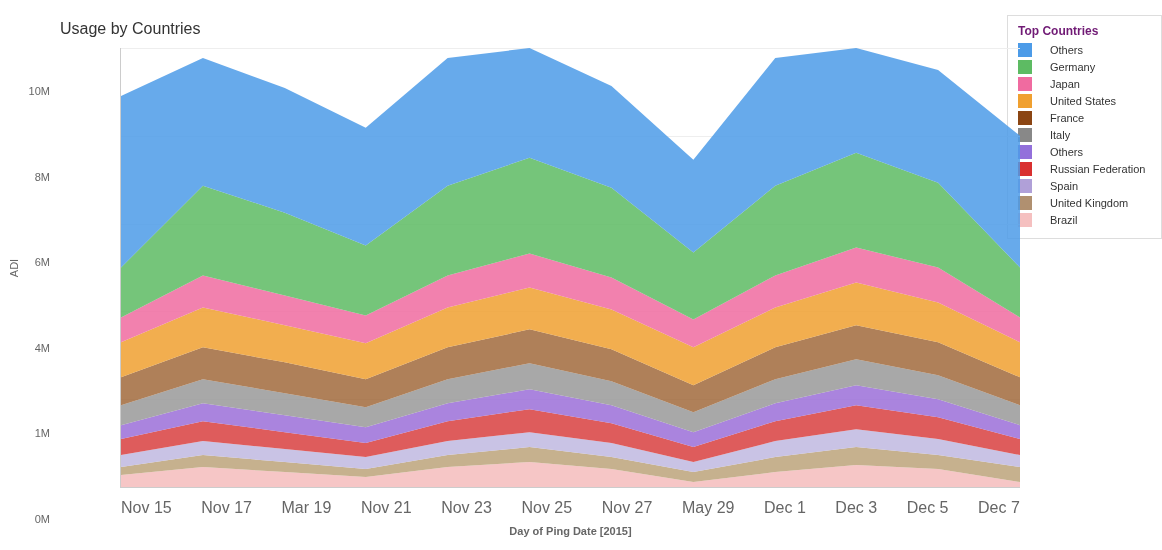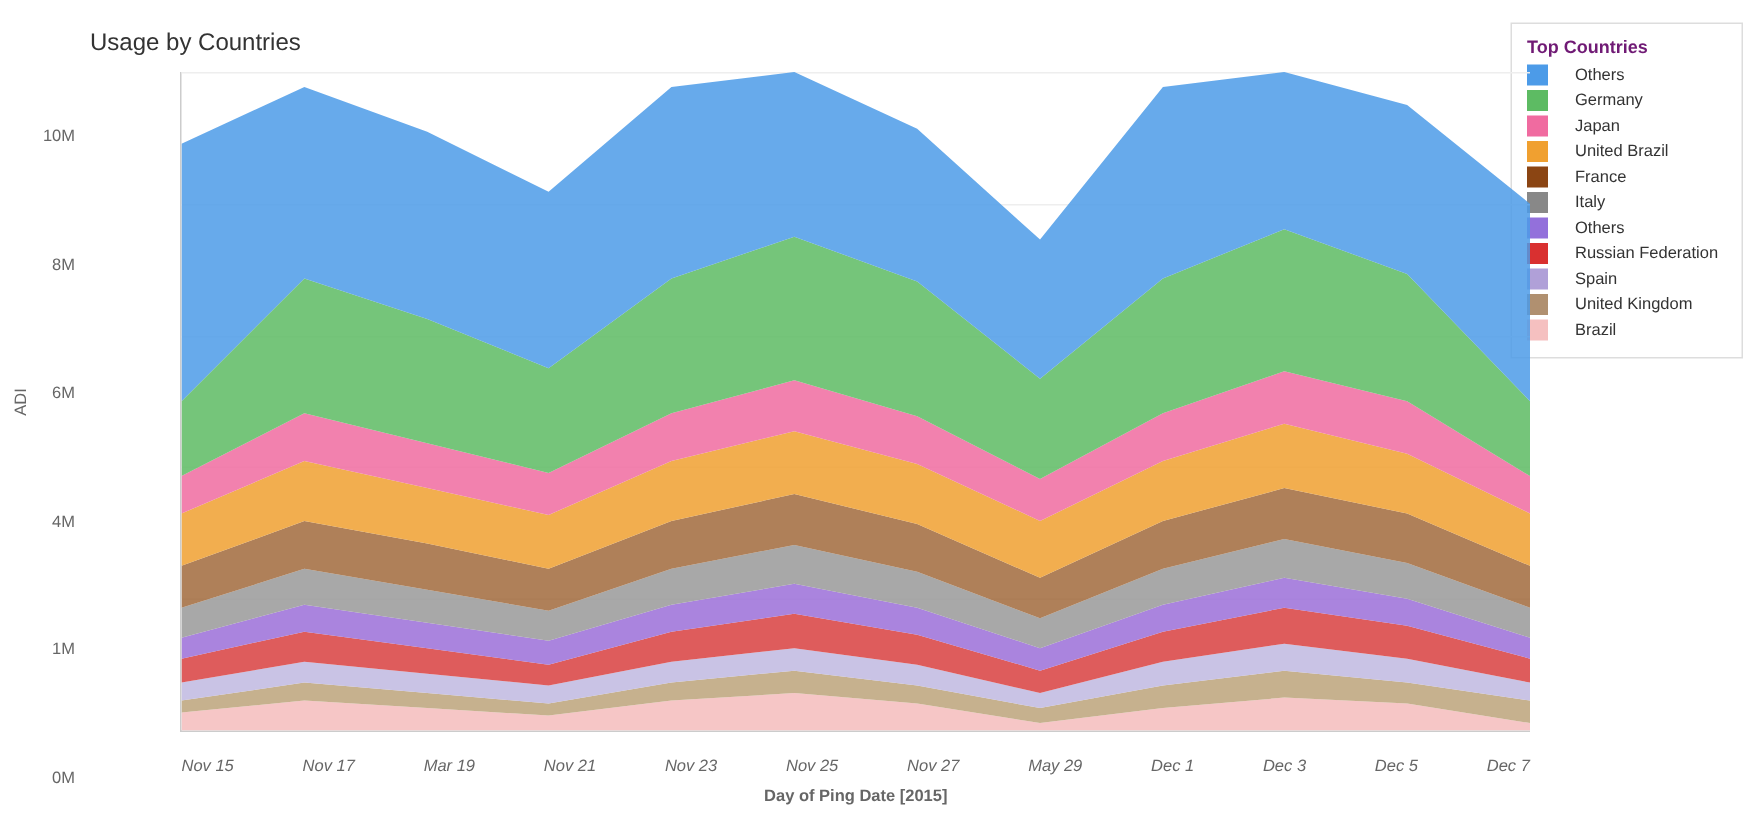--- a/index.html
+++ b/index.html
@@ -47,24 +47,23 @@
     }
     .x-axis-labels {
       position: absolute;
       bottom: -30px;
       left: 0;
       width: 100%;
       display: flex;
       justify-content: space-between;
     }
     .x-label {
-      font-size: 11px;
+      font-size: 16px;
       color: #666;
       text-align: center;
-      font-style: italic;
     }
     .x-axis-title {
       position: absolute;
       bottom: -50px;
       left: 50%;
       transform: translateX(-50%);
       font-size: 11px;
       color: #666;
       font-weight: bold;
     }
@@ -137,21 +136,21 @@
       <div class="legend-item">
         <div class="legend-color" style="background: rgb(93, 187, 99);"></div>
         <span class="legend-label">Germany</span>
       </div>
       <div class="legend-item">
         <div class="legend-color" style="background: rgb(240, 107, 160);"></div>
         <span class="legend-label">Japan</span>
       </div>
       <div class="legend-item">
         <div class="legend-color" style="background: rgb(240, 160, 48);"></div>
-        <span class="legend-label">United Brazil</span>
+        <span class="legend-label">United States</span>
       </div>
       <div class="legend-item">
         <div class="legend-color" style="background: rgb(139, 69, 19);"></div>
         <span class="legend-label">France</span>
       </div>
       <div class="legend-item">
         <div class="legend-color" style="background: rgb(136, 136, 136);"></div>
         <span class="legend-label">Italy</span>
       </div>
       <div class="legend-item">

